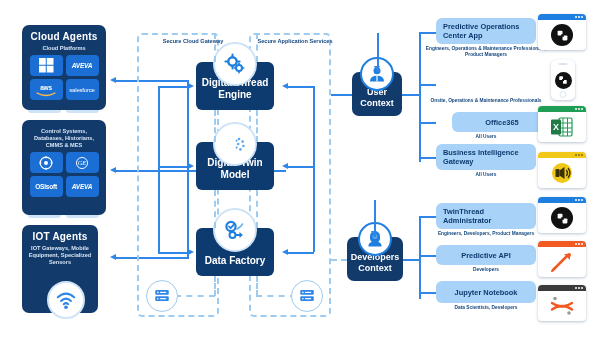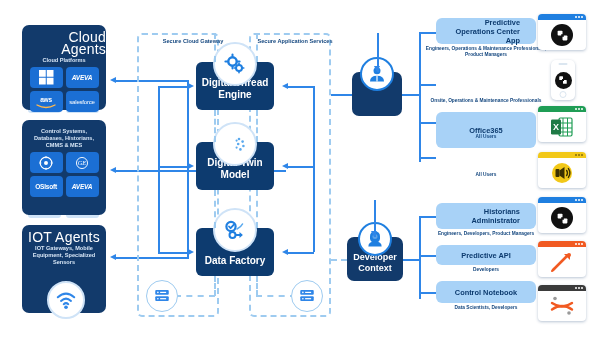--- a/index.html
+++ b/index.html
@@ -13,21 +13,21 @@
   #stage{position:absolute;inset:0;}
   .abs{position:absolute;box-sizing:border-box;}
 
   
   .agent-card{
     background:#123a6b;border-radius:7px;color:#fff;
     display:flex;flex-direction:column;align-items:center;
     padding-top:6px;
   }
   .agent-title{
-    font-size:14px;font-weight:normal;line-height:12px;text-align:right;
+    font-size:10px;font-weight:bold;line-height:12px;text-align:center;
     letter-spacing:.2px;
   }
   .agent-sub{
     font-size:5.6px;font-weight:bold;line-height:7px;text-align:center;
     color:#d7e6f6;margin-top:2px;padding:0 4px;
   }
   .logo-grid{display:flex;flex-wrap:wrap;justify-content:center;gap:3px;margin-top:3px;width:74px;}
   .logo-tile{
     width:33px;height:21px;border-radius:4px;background:#1b6fd4;
     display:flex;align-items:center;justify-content:center;overflow:hidden;
@@ -73,22 +73,22 @@
   .ctx-icon{
     position:absolute;width:30px;height:30px;border-radius:50%;
     background:#fff;border:2px solid #1f7fe0;
     display:flex;align-items:center;justify-content:center;
     left:50%;transform:translateX(-50%);top:-15px;
   }
 
   
   .app-pill{
     background:#a8d2f7;border-radius:6px;color:#0d3b6f;
-    display:flex;align-items:center;justify-content:center;text-align:right;
-    font-size:7.4px;font-weight:bold;line-height:9px;padding:0 16px;
+    display:flex;align-items:center;justify-content:center;text-align:left;
+    font-size:7.4px;font-weight:bold;line-height:9px;padding:0 7px;
   }
   .app-users{
     position:absolute;font-size:4.8px;font-weight:bold;color:#14477f;
     text-align:center;line-height:6px;
   }
 
   
   .device{
     background:#ffffff;border-radius:4px;
     box-shadow:0 1px 3px rgba(20,60,110,.30);
@@ -189,21 +189,21 @@
       </div>
       <div class="logo-tile">
         <span class="logo-txt">OSIsoft</span>
       </div>
       <div class="logo-tile">
         <span class="logo-txt" style="font-style:italic;">AVEVA</span>
       </div>
     </div>
   </div>
 
-  <div class="abs agent-card" style="left:22px;top:225px;width:84px;height:88px;">
+  <div class="abs agent-card" style="left:22px;top:225px;width:76px;height:88px;">
     <div class="agent-title">IOT Agents</div>
     <div class="agent-sub">IOT Gateways, Mobile Equipment, Specialized Sensors</div>
   </div>
   <div class="wifi-circ" style="left:47px;top:281px;">
     <svg width="22" height="20" viewBox="0 0 24 22" aria-hidden="true">
       <g fill="none" stroke="#2f86e8" stroke-width="2.2" stroke-linecap="round">
         <path d="M3 8 Q12 0 21 8"></path>
         <path d="M6.5 12 Q12 7 17.5 12"></path>
         <path d="M9.5 15.6 Q12 13.3 14.5 15.6"></path>
       </g>
@@ -333,31 +333,32 @@
   </div>
 
   <div class="abs ctx-box" style="left:352px;top:72px;width:50px;height:44px;">
     <div class="ctx-icon">
       <svg width="20" height="20" viewBox="0 0 24 24" aria-hidden="true">
         <circle cx="12" cy="8" r="4.2" fill="#1f7fe0"></circle>
         <path d="M3.6 21 q0 -7 8.4 -7 q8.4 0 8.4 7 z" fill="#1f7fe0"></path>
         <path d="M12 14 l0 7" stroke="#fff" stroke-width="1.4"></path>
       </svg>
     </div>
+    <div class="ctx-label">User Context</div>
   </div>
 
   <div class="abs ctx-box" style="left:347px;top:237px;width:56px;height:44px;">
     <div class="ctx-icon">
       <svg width="20" height="20" viewBox="0 0 24 24" aria-hidden="true">
         <path d="M6 9 q0 -6 6 -6 q6 0 6 6 l0 2 q0 5 -6 5 q-6 0 -6 -5 z" fill="#1f7fe0"></path>
         <path d="M4 21 q0 -6 8 -6 q8 0 8 6 z" fill="#1f7fe0"></path>
         <circle cx="12" cy="9" r="3" fill="#fff" opacity=".28"></circle>
       </svg>
     </div>
-    <div class="ctx-label">Developer Context</div>
+    <div class="ctx-label">Developers Context</div>
   </div>
 
   <div class="ln h abs" style="left:331px;top:94px;width:21px;"></div>
   <div class="dot-h abs" style="left:331px;top:259px;width:16px;"></div>
   <div class="ln v abs" style="left:377px;top:33px;height:39px;"></div>
   <div class="arrow arr-d abs" style="left:373.5px;top:66px;"></div>
   <div class="ln v abs" style="left:374px;top:200px;height:37px;"></div>
   <div class="arrow arr-d abs" style="left:370.5px;top:231px;"></div>
 
   <div class="ln h abs" style="left:402px;top:94px;width:18px;"></div>
@@ -367,45 +368,48 @@
   <div class="ln h abs" style="left:419px;top:122px;width:17px;"></div>
   <div class="ln h abs" style="left:419px;top:157px;width:17px;"></div>
 
   <div class="abs app-pill" style="left:436px;top:18px;width:100px;height:26px;">
     <span>Predictive Operations Center App</span>
   </div>
   <div class="app-users" style="left:419px;top:46px;width:134px;">Engineers, Operations &amp; Maintenance Professionals, Product Managers</div>
 
   <div class="app-users" style="left:423px;top:98px;width:126px;">Onsite, Operations &amp; Maintenance Professionals</div>
 
-  <div class="abs app-pill" style="left:436px;top:112px;width:100px;height:36px;">
+  <div class="abs app-pill" style="left:452px;top:112px;width:100px;height:20px;">
     <span>Office365</span>
   </div>
   <div class="app-users" style="left:436px;top:134px;width:100px;">All Users</div>
 
+  <div class="abs app-pill" style="left:436px;top:144px;width:100px;height:26px;">
+    <span>Business Intelligence Gateway</span>
+  </div>
   <div class="app-users" style="left:436px;top:172px;width:100px;">All Users</div>
 
   <div class="ln h abs" style="left:403px;top:259px;width:16px;"></div>
   <div class="ln v abs" style="left:419px;top:216px;height:83px;"></div>
   <div class="ln h abs" style="left:419px;top:216px;width:17px;"></div>
   <div class="ln h abs" style="left:419px;top:255px;width:17px;"></div>
   <div class="ln h abs" style="left:419px;top:292px;width:17px;"></div>
 
   <div class="abs app-pill" style="left:436px;top:203px;width:100px;height:26px;">
-    <span>Historians Administrator</span>
+    <span>TwinThread Administrator</span>
   </div>
   <div class="app-users" style="left:430px;top:231px;width:112px;">Engineers, Developers, Product Managers</div>
 
   <div class="abs app-pill" style="left:436px;top:245px;width:100px;height:20px;">
     <span>Predictive API</span>
   </div>
   <div class="app-users" style="left:436px;top:267px;width:100px;">Developers</div>
 
   <div class="abs app-pill" style="left:436px;top:281px;width:100px;height:22px;">
-    <span>Control Notebook</span>
+    <span>Jupyter Notebook</span>
   </div>
   <div class="app-users" style="left:436px;top:305px;width:100px;">Data Scientists, Developers</div>
 
   <div class="device" style="left:538px;top:14px;width:48px;height:36px;">
     <div class="bar" style="background:#1f7fe0;">
       <div class="dot"></div>
         <div class="dot"></div>
         <div class="dot"></div>
     </div>
     <div class="body">

